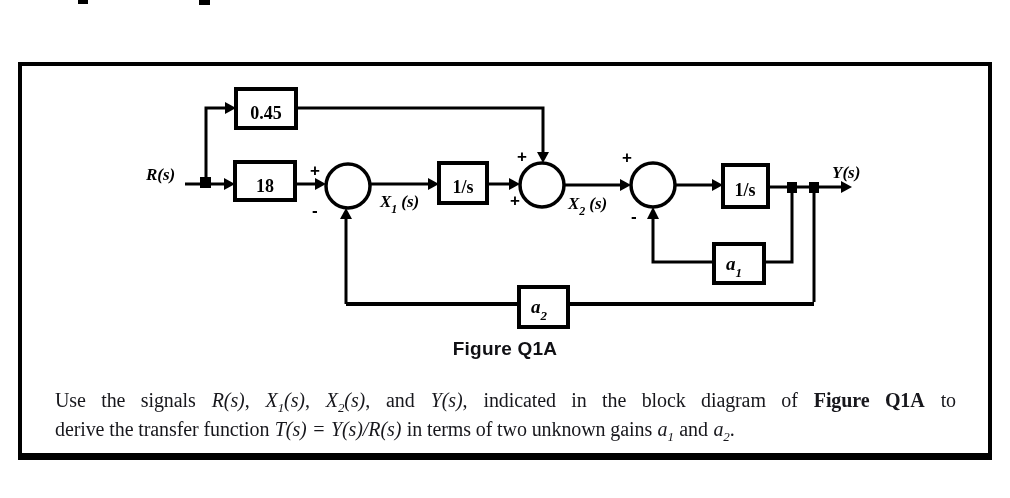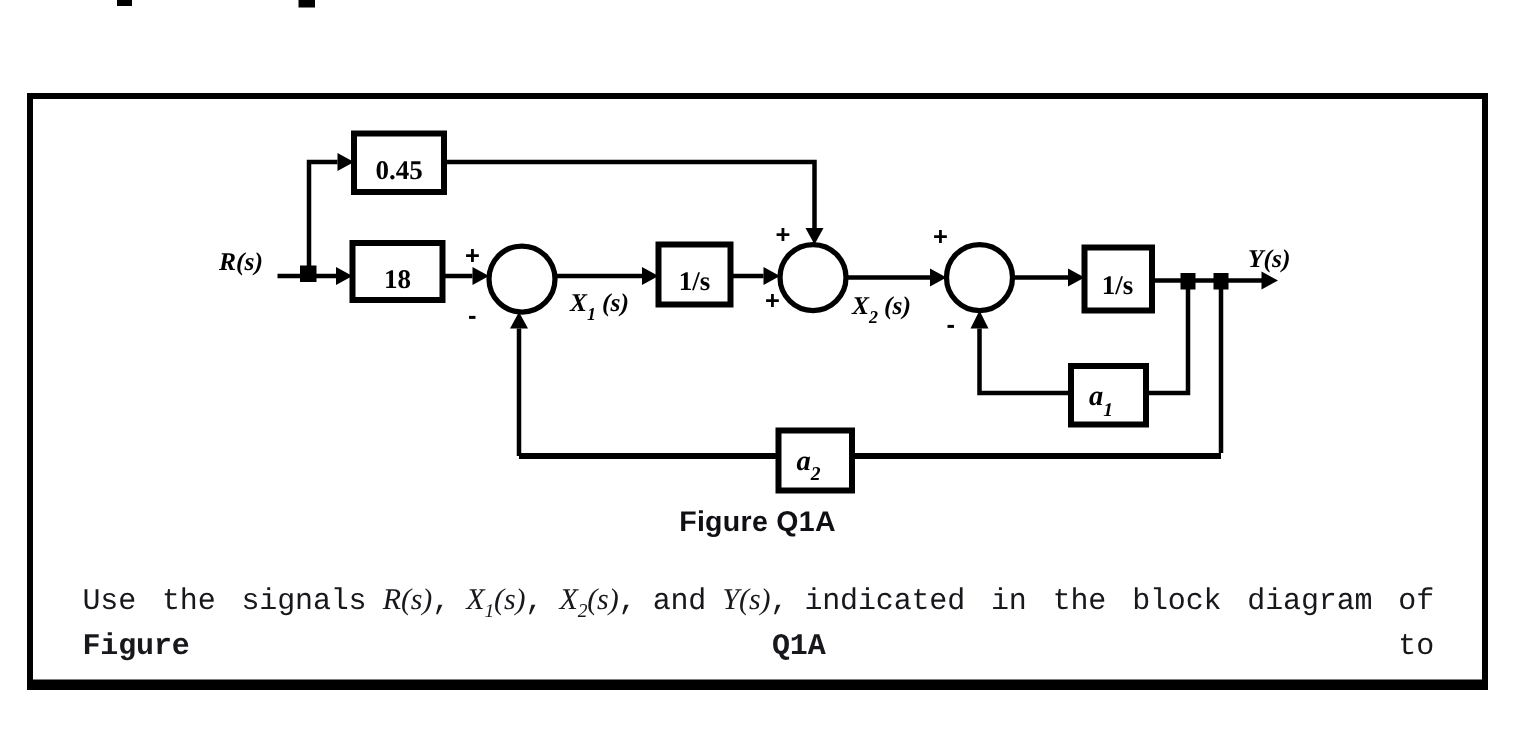--- a/index.html
+++ b/index.html
@@ -11,21 +11,21 @@
   #frame{position:absolute;left:18px;top:62px;width:966px;height:387px;
          border:4px solid #000;border-bottom-width:7px;background:#fff;}
   #diagram-svg{position:absolute;left:0;top:0;width:1010px;height:498px;}
   #caption{position:absolute;left:18px;top:338px;width:974px;text-align:center;
            font-weight:bold;font-size:19px;color:#101014;letter-spacing:.2px;}
   #para{position:absolute;left:55px;top:386px;width:901px;font-size:20px;
         color:#17171c;line-height:29px;letter-spacing:-0.1px;}
   .p-line{white-space:normal;}
   #para-line1{text-align:justify;text-align-last:justify;}
   #para-line2{text-align:left;}
-  .w{font-family:Liberation Mono, monospace;}
+  .w{font-family:Liberation Serif, serif;}
   .m{font-family:"Liberation Serif",serif;font-style:italic;}
   sub.m{font-size:13px;line-height:0;}
   b.w{font-weight:bold;}
   
   text{fill:#000;}
   .blk-label{font-family:"Liberation Serif",serif;font-weight:bold;font-size:18px;}
   .sig{font-family:"Liberation Serif",serif;font-weight:bold;font-style:italic;font-size:17px;}
   .sig-sub{font-size:12px;}
   .gain{font-family:"Liberation Serif",serif;font-weight:bold;font-style:italic;font-size:19px;}
   .gain-sub{font-size:13px;}
@@ -115,13 +115,14 @@
   <text class="sign" x="517" y="162">+</text>
   <text class="sign" x="510" y="206">+</text>
   <text class="sign" x="622" y="163">+</text>
   <text class="sign" x="631" y="222">-</text>
 </svg>
 
 <div id="caption">Figure Q1A</div>
 
 <div id="para">
   <div id="para-line1" class="p-line"><span class="w">Use the signals</span> <span class="m">R(s)</span><span class="w">,</span> <span class="m">X</span><sub class="m">1</sub><span class="m">(s)</span><span class="w">,</span> <span class="m">X</span><sub class="m">2</sub><span class="m">(s)</span><span class="w">,</span> <span class="w">and</span> <span class="m">Y(s)</span><span class="w">,</span> <span class="w">indicated in the block diagram of</span> <b class="w">Figure Q1A</b> <span class="w">to</span></div>
+  <div id="para-line2" class="p-line"><span class="w">derive the transfer function</span> <span class="m">T(s)</span> <span class="m">=</span> <span class="m">Y(s)/R(s)</span> <span class="w">in terms of two unknown gains</span> <span class="m">a</span><sub class="m">1</sub> <span class="w">and</span> <span class="m">a</span><sub class="m">2</sub><span class="w">.</span></div>
 </div>
 
 </body></html>

